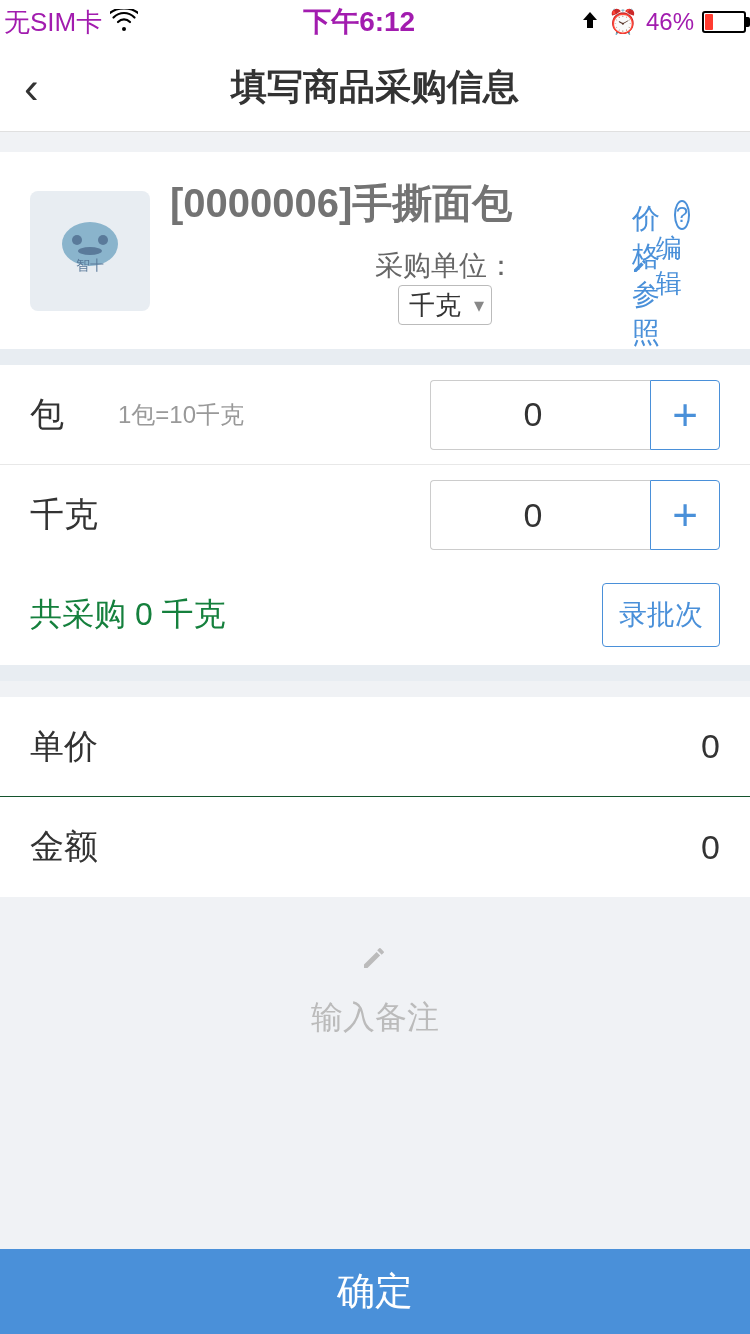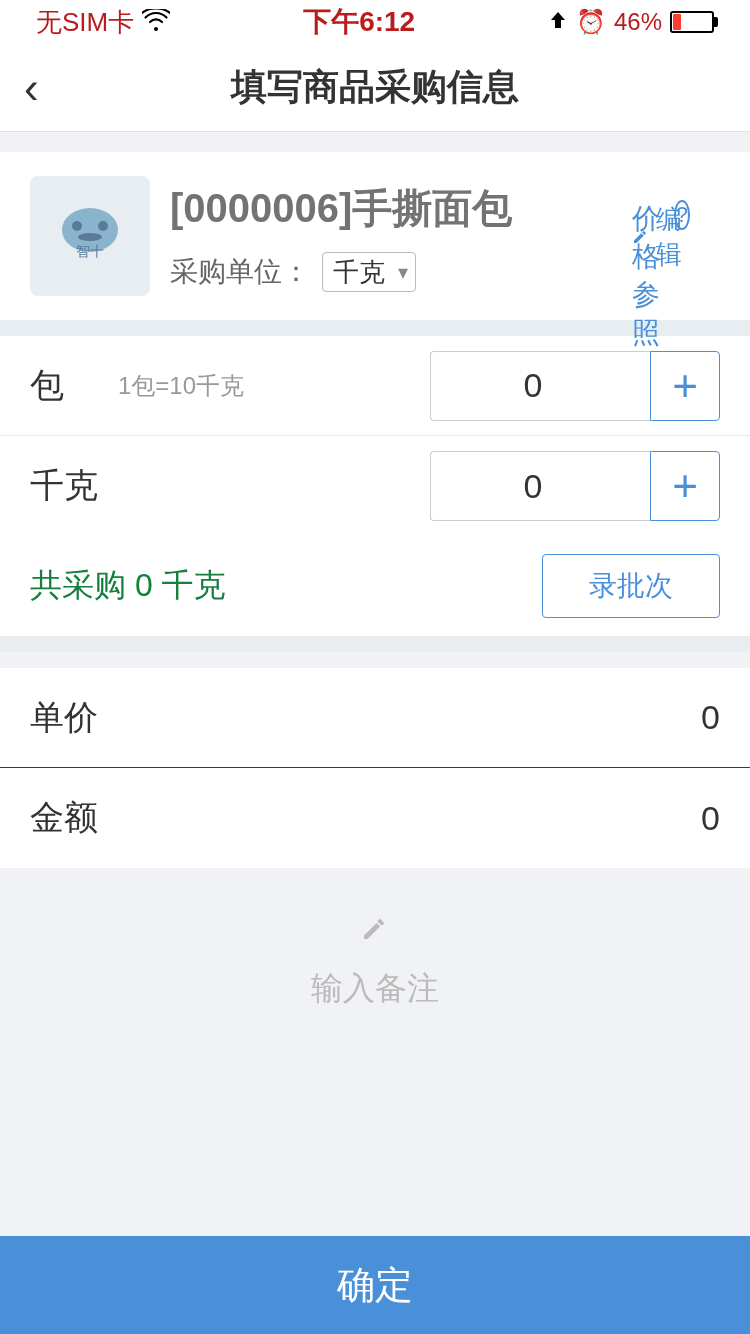--- a/index.html
+++ b/index.html
@@ -14,23 +14,23 @@
     }
 
     
     .status-bar {
       width: 750px;
       height: 44px;
       background: #fff;
       display: flex;
       align-items: center;
       justify-content: space-between;
-      padding: 0 36px;
+      padding: 0 4px;
       font-size: 26px;
-      color: #b91c1c;
+      color: #a21caf;
     }
     .status-left { display: flex; align-items: center; gap: 8px; }
     .status-center { font-weight: 600; font-size: 28px; }
     .status-right { display: flex; align-items: center; gap: 8px; font-size: 24px; }
     .battery-icon {
       width: 44px;
       height: 22px;
       border: 2px solid #000;
       border-radius: 3px;
       position: relative;
@@ -109,23 +109,23 @@
     }
     .product-name {
       font-size: 40px;
       font-weight: 600;
       color: #737373;
       margin-bottom: 16px;
     }
     .product-unit-row {
       display: flex;
       align-items: center;
-      gap: 12px;
       font-size: 28px;
       color: #666;
+      flex-direction: column;
     }
     .unit-select-wrap {
       position: relative;
       display: inline-flex;
       align-items: center;
     }
     .unit-select-wrap select {
       border: 1px solid #bbb;
       border-radius: 4px;
       padding: 4px 30px 4px 10px;
@@ -247,21 +247,21 @@
       height: 100px;
       margin-top: 0;
     }
     .total-text {
       font-size: 32px;
       color: #15803d;
     }
     .batch-btn {
       border: 1px solid #4a90d9;
       border-radius: 4px;
-      padding: 12px 46px;
+      padding: 12px 16px;
       color: #4a90d9;
       font-size: 28px;
       background: #fff;
       cursor: pointer;
     }
 
     
     .price-section {
       background: #fff;
       margin-top: 16px;
@@ -312,21 +312,21 @@
       min-height: 200px;
       background: #f0f2f5;
     }
 
     
     .confirm-btn {
       position: fixed;
       bottom: 0;
       left: 0;
       width: 750px;
-      height: 98px;
+      height: 85px;
       background: #4a90d9;
       color: #fff;
       font-size: 38px;
       display: flex;
       align-items: center;
       justify-content: center;
       cursor: pointer;
       border: none;
       outline: none;
     }

